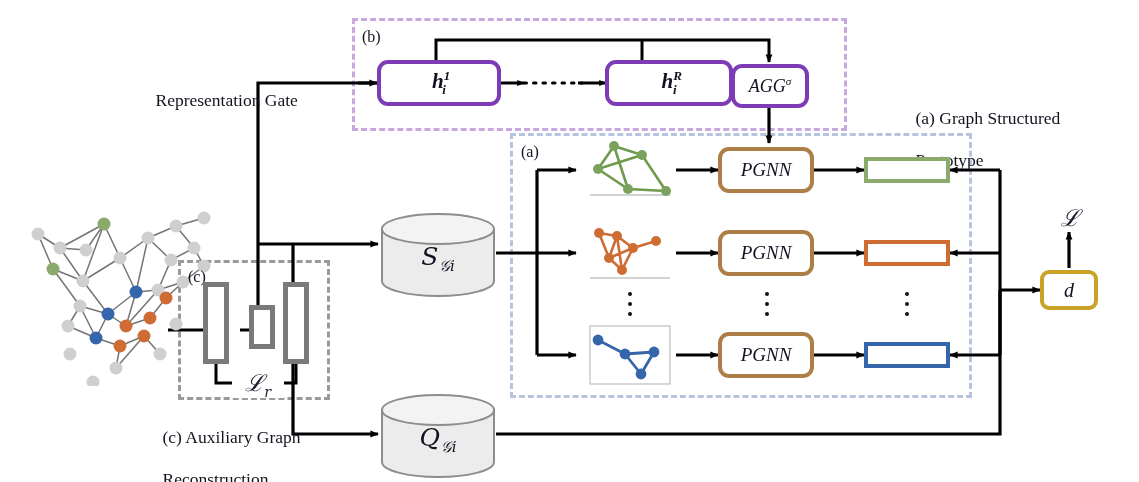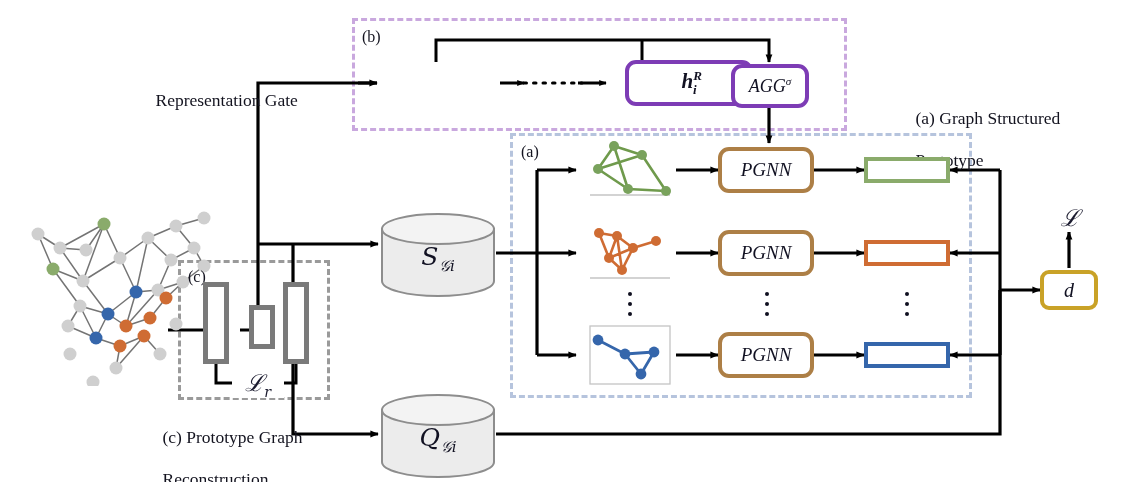--- a/index.html
+++ b/index.html
@@ -163,30 +163,35 @@
     <br>
     <span>Representation Gate</span>
   </div>
 
   <div class="cap" style="left:898px;top:87px;">
     <span>(a) Graph Structured</span><br>
     <span>Prototype</span>
   </div>
 
   <div class="cap" style="left:145px;top:406px;">
-    <span>(c) Prototype Graph</span><br>
+    <span>(c) Auxiliary Graph</span><br>
     <span>Reconstruction</span>
   </div>
 
   <div class="boxlabel" style="left:362px;top:28px;">(b)</div>
   <div class="boxlabel" style="left:521px;top:143px;">(a)</div>
   <div class="boxlabel" style="left:188px;top:268px;">(c)</div>
 
-
-  <div class="mathbox" style="left:605px;top:60px;width:128px;height:46px;border:4px solid #7d3cb5;border-radius:11px;margin-left:20px;">
+  <div class="mathbox" style="left:377px;top:60px;width:124px;height:46px;border:4px solid #7d3cb5;border-radius:11px;">
+    <span class="mtext bold" style="font-size:21px;">
+      <span>h</span><sup>1</sup><sub style="margin-left:-8px;">i</sub>
+    </span>
+  </div>
+
+  <div class="mathbox" style="left:605px;top:60px;width:128px;height:46px;border:4px solid #7d3cb5;border-radius:11px;">
     <span class="mtext bold" style="font-size:21px;">
       <span>h</span><sup>R</sup><sub style="margin-left:-9px;">i</sub>
     </span>
   </div>
 
   <div class="mathbox" style="left:731px;top:64px;width:78px;height:44px;border:4px solid #7d3cb5;border-radius:11px;">
     <span class="mtext" style="font-size:18px;">
       <span>AGG</span><sup>σ</sup>
     </span>
   </div>

